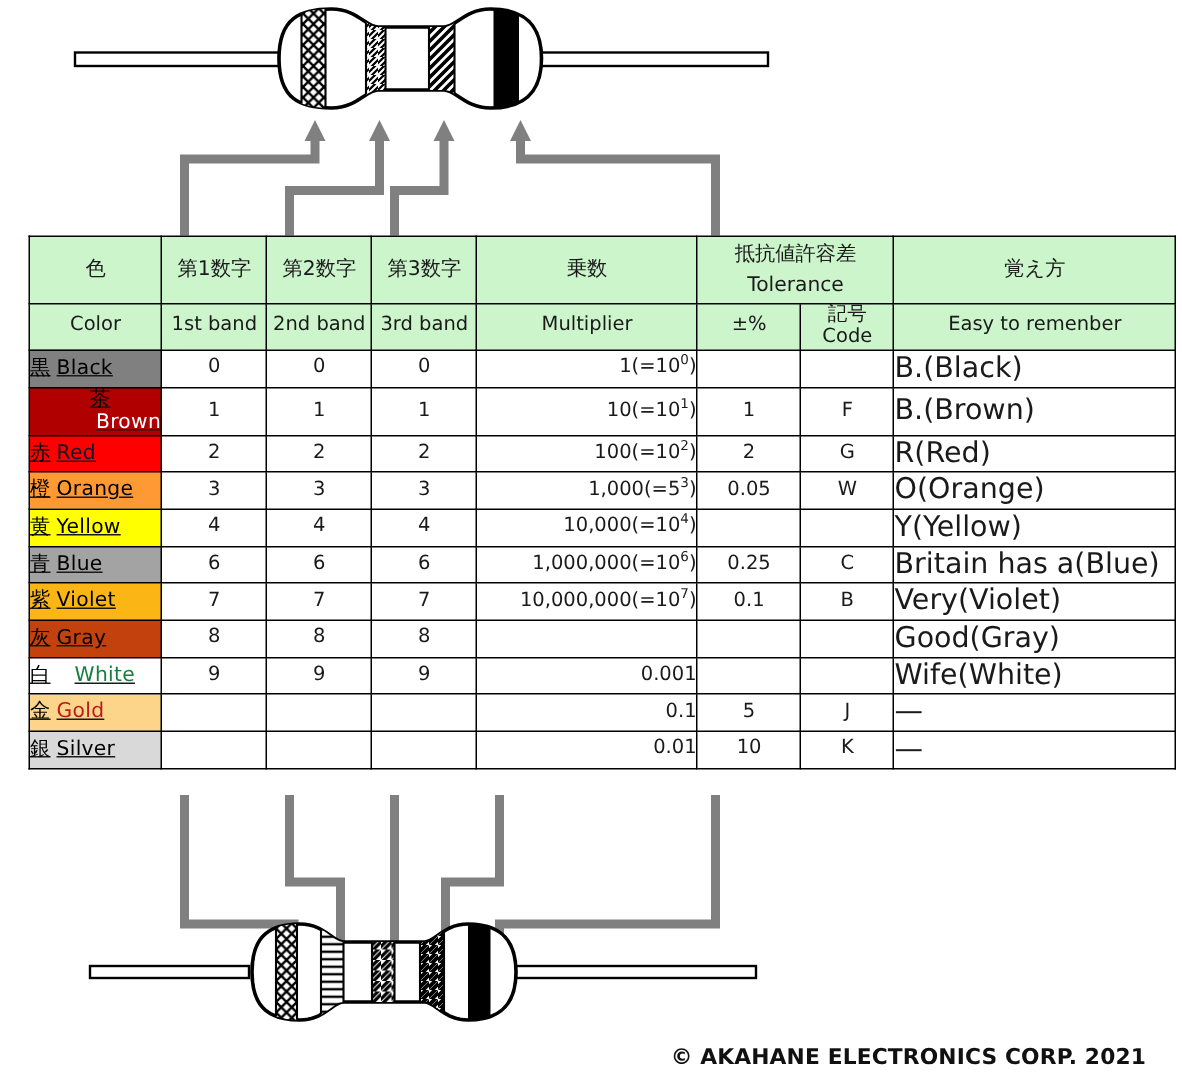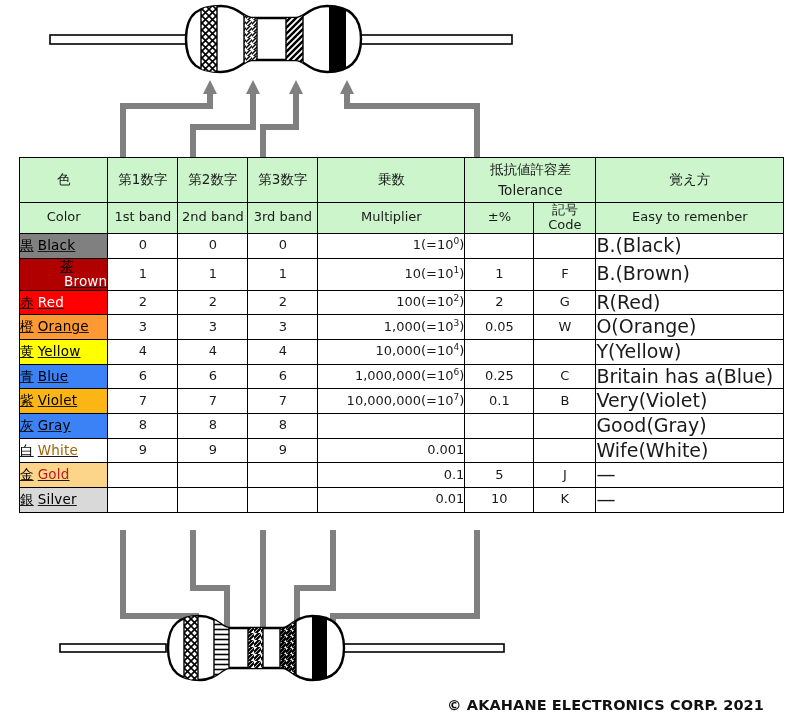--- a/index.html
+++ b/index.html
@@ -192,81 +192,81 @@
         <td class="color-cell" style="background: rgb(176, 0, 0); padding-left: 40px;"><span style="color: rgb(0, 0, 0);">茶</span><span style="color: rgb(255, 255, 255); margin-left: 4px;">Brown</span></td>
         <td class="digit">1</td>
         <td class="digit">1</td>
         <td class="digit">1</td>
         <td class="mult"><span>10(=10</span><sup>1</sup><span>)</span></td>
         <td class="tol">1</td>
         <td class="code">F</td>
         <td class="mnem">B.(Brown)</td>
       </tr>
       <tr>
-        <td class="color-cell" style="background: rgb(255, 0, 0);"><span style="color: rgb(0, 0, 0);">赤</span><span style="color: #ffffff; margin-left: 4px;">Red</span></td>
+        <td class="color-cell" style="background: rgb(255, 0, 0);"><span style="color: rgb(0, 0, 0);">赤</span><span style="color: #0f172a; margin-left: 4px;">Red</span></td>
         <td class="digit">2</td>
         <td class="digit">2</td>
         <td class="digit">2</td>
         <td class="mult"><span>100(=10</span><sup>2</sup><span>)</span></td>
         <td class="tol">2</td>
         <td class="code">G</td>
         <td class="mnem">R(Red)</td>
       </tr>
       <tr>
         <td class="color-cell" style="background: rgb(255, 153, 51);"><span style="color: rgb(0, 0, 0);">橙</span><span style="color: rgb(0, 0, 0); margin-left: 4px;">Orange</span></td>
         <td class="digit">3</td>
         <td class="digit">3</td>
         <td class="digit">3</td>
-        <td class="mult"><span>1,000(=10</span><sup>3</sup><span>)</span></td>
+        <td class="mult"><span>1,000(=5</span><sup>3</sup><span>)</span></td>
         <td class="tol">0.05</td>
         <td class="code">W</td>
         <td class="mnem">O(Orange)</td>
       </tr>
       <tr>
         <td class="color-cell" style="background: rgb(255, 255, 0);"><span style="color: rgb(0, 0, 0);">黄</span><span style="color: rgb(0, 0, 0); margin-left: 4px;">Yellow</span></td>
         <td class="digit">4</td>
         <td class="digit">4</td>
         <td class="digit">4</td>
         <td class="mult"><span>10,000(=10</span><sup>4</sup><span>)</span></td>
         <td class="tol"></td>
         <td class="code"></td>
         <td class="mnem">Y(Yellow)</td>
       </tr>
       <tr>
-        <td class="color-cell" style="background: #3b82f6;"><span style="color: rgb(0, 0, 0);">青</span><span style="color: rgb(0, 0, 0); margin-left: 4px;">Blue</span></td>
+        <td class="color-cell" style="background: #a3a3a3;"><span style="color: rgb(0, 0, 0);">青</span><span style="color: rgb(0, 0, 0); margin-left: 4px;">Blue</span></td>
         <td class="digit">6</td>
         <td class="digit">6</td>
         <td class="digit">6</td>
         <td class="mult"><span>1,000,000(=10</span><sup>6</sup><span>)</span></td>
         <td class="tol">0.25</td>
         <td class="code">C</td>
         <td class="mnem">Britain has a(Blue)</td>
       </tr>
       <tr>
         <td class="color-cell" style="background: rgb(251, 182, 21);"><span style="color: rgb(0, 0, 0);">紫</span><span style="color: rgb(0, 0, 0); margin-left: 4px;">Violet</span></td>
         <td class="digit">7</td>
         <td class="digit">7</td>
         <td class="digit">7</td>
         <td class="mult"><span>10,000,000(=10</span><sup>7</sup><span>)</span></td>
         <td class="tol">0.1</td>
         <td class="code">B</td>
         <td class="mnem">Very(Violet)</td>
       </tr>
       <tr>
-        <td class="color-cell" style="background: #3b82f6;"><span style="color: rgb(0, 0, 0);">灰</span><span style="color: rgb(0, 0, 0); margin-left: 4px;">Gray</span></td>
+        <td class="color-cell" style="background: #c2410c;"><span style="color: rgb(0, 0, 0);">灰</span><span style="color: rgb(0, 0, 0); margin-left: 4px;">Gray</span></td>
         <td class="digit">8</td>
         <td class="digit">8</td>
         <td class="digit">8</td>
         <td class="mult"></td>
         <td class="tol"></td>
         <td class="code"></td>
         <td class="mnem">Good(Gray)</td>
       </tr>
       <tr>
-        <td class="color-cell" style="background: rgb(255, 255, 255);"><span style="color: rgb(0, 0, 0);">白</span><span style="color: #a16207; margin-left: 4px;">White</span></td>
+        <td class="color-cell" style="background: rgb(255, 255, 255);"><span style="color: rgb(0, 0, 0);">白</span><span style="color: #15803d; margin-left: 16px;">White</span></td>
         <td class="digit">9</td>
         <td class="digit">9</td>
         <td class="digit">9</td>
         <td class="mult">0.001</td>
         <td class="tol"></td>
         <td class="code"></td>
         <td class="mnem">Wife(White)</td>
       </tr>
       <tr>
         <td class="color-cell" style="background: rgb(252, 213, 138);"><span style="color: rgb(0, 0, 0);">金</span><span style="color: #b91c1c; margin-left: 4px;">Gold</span></td>

